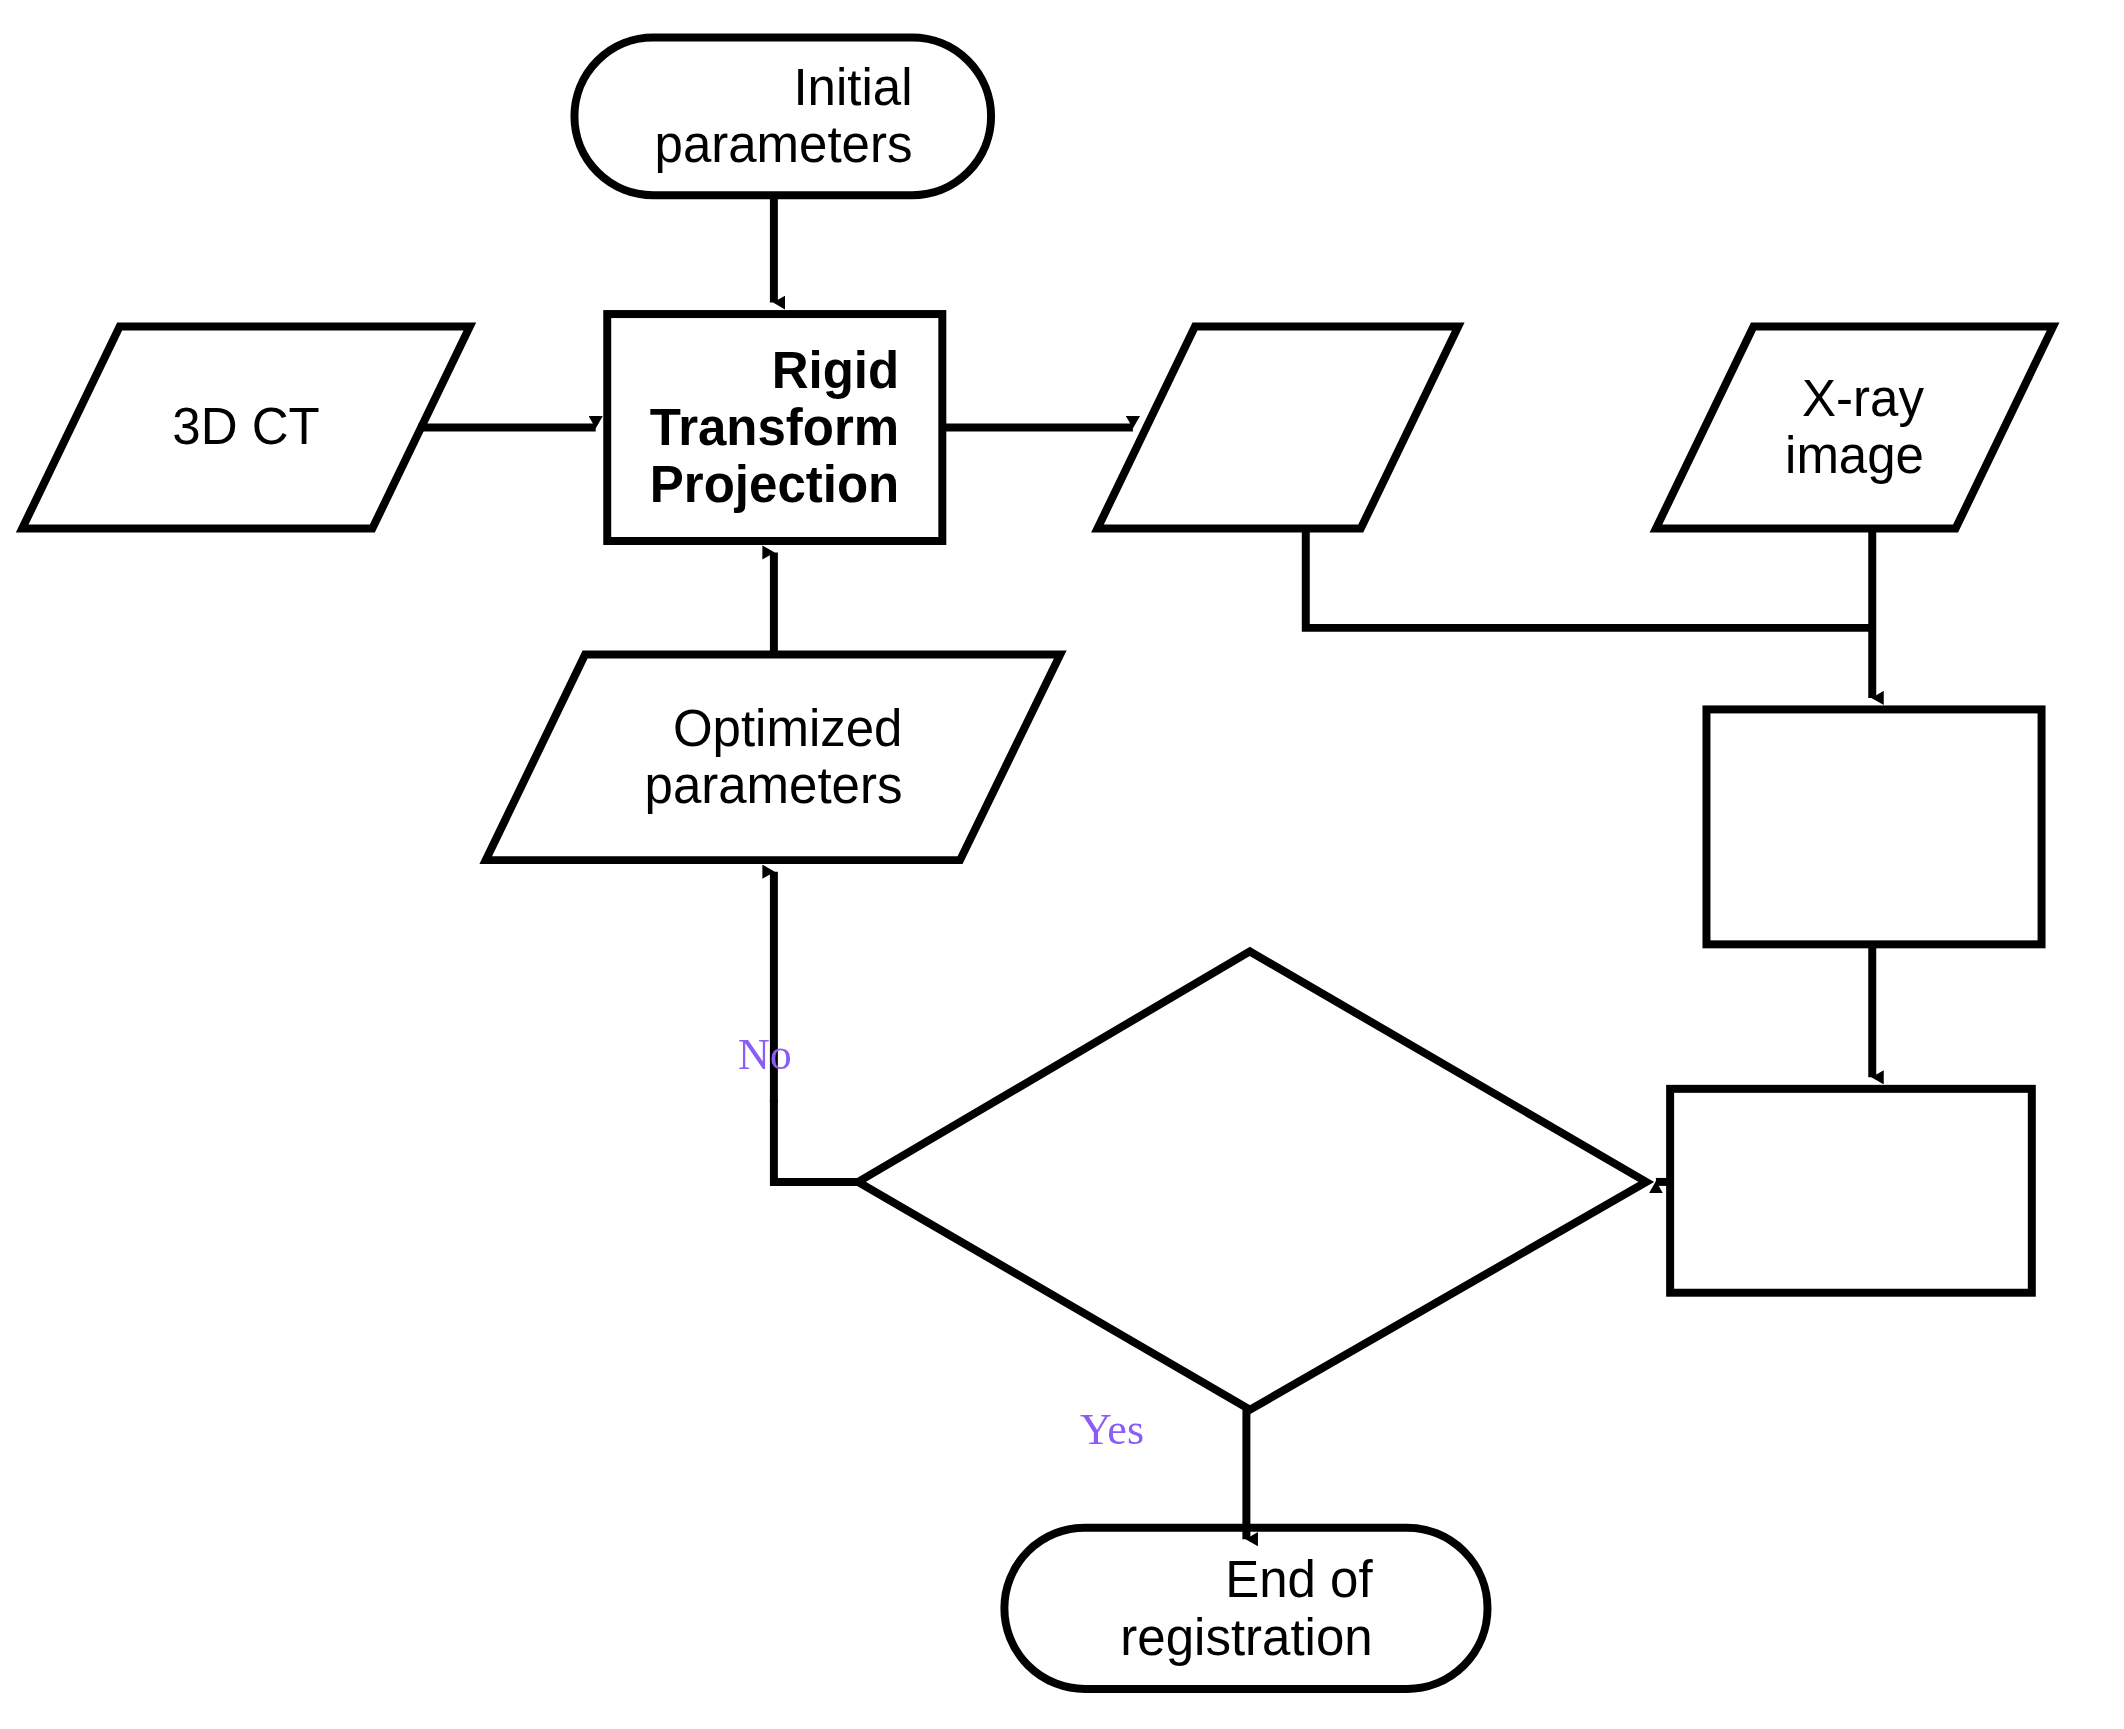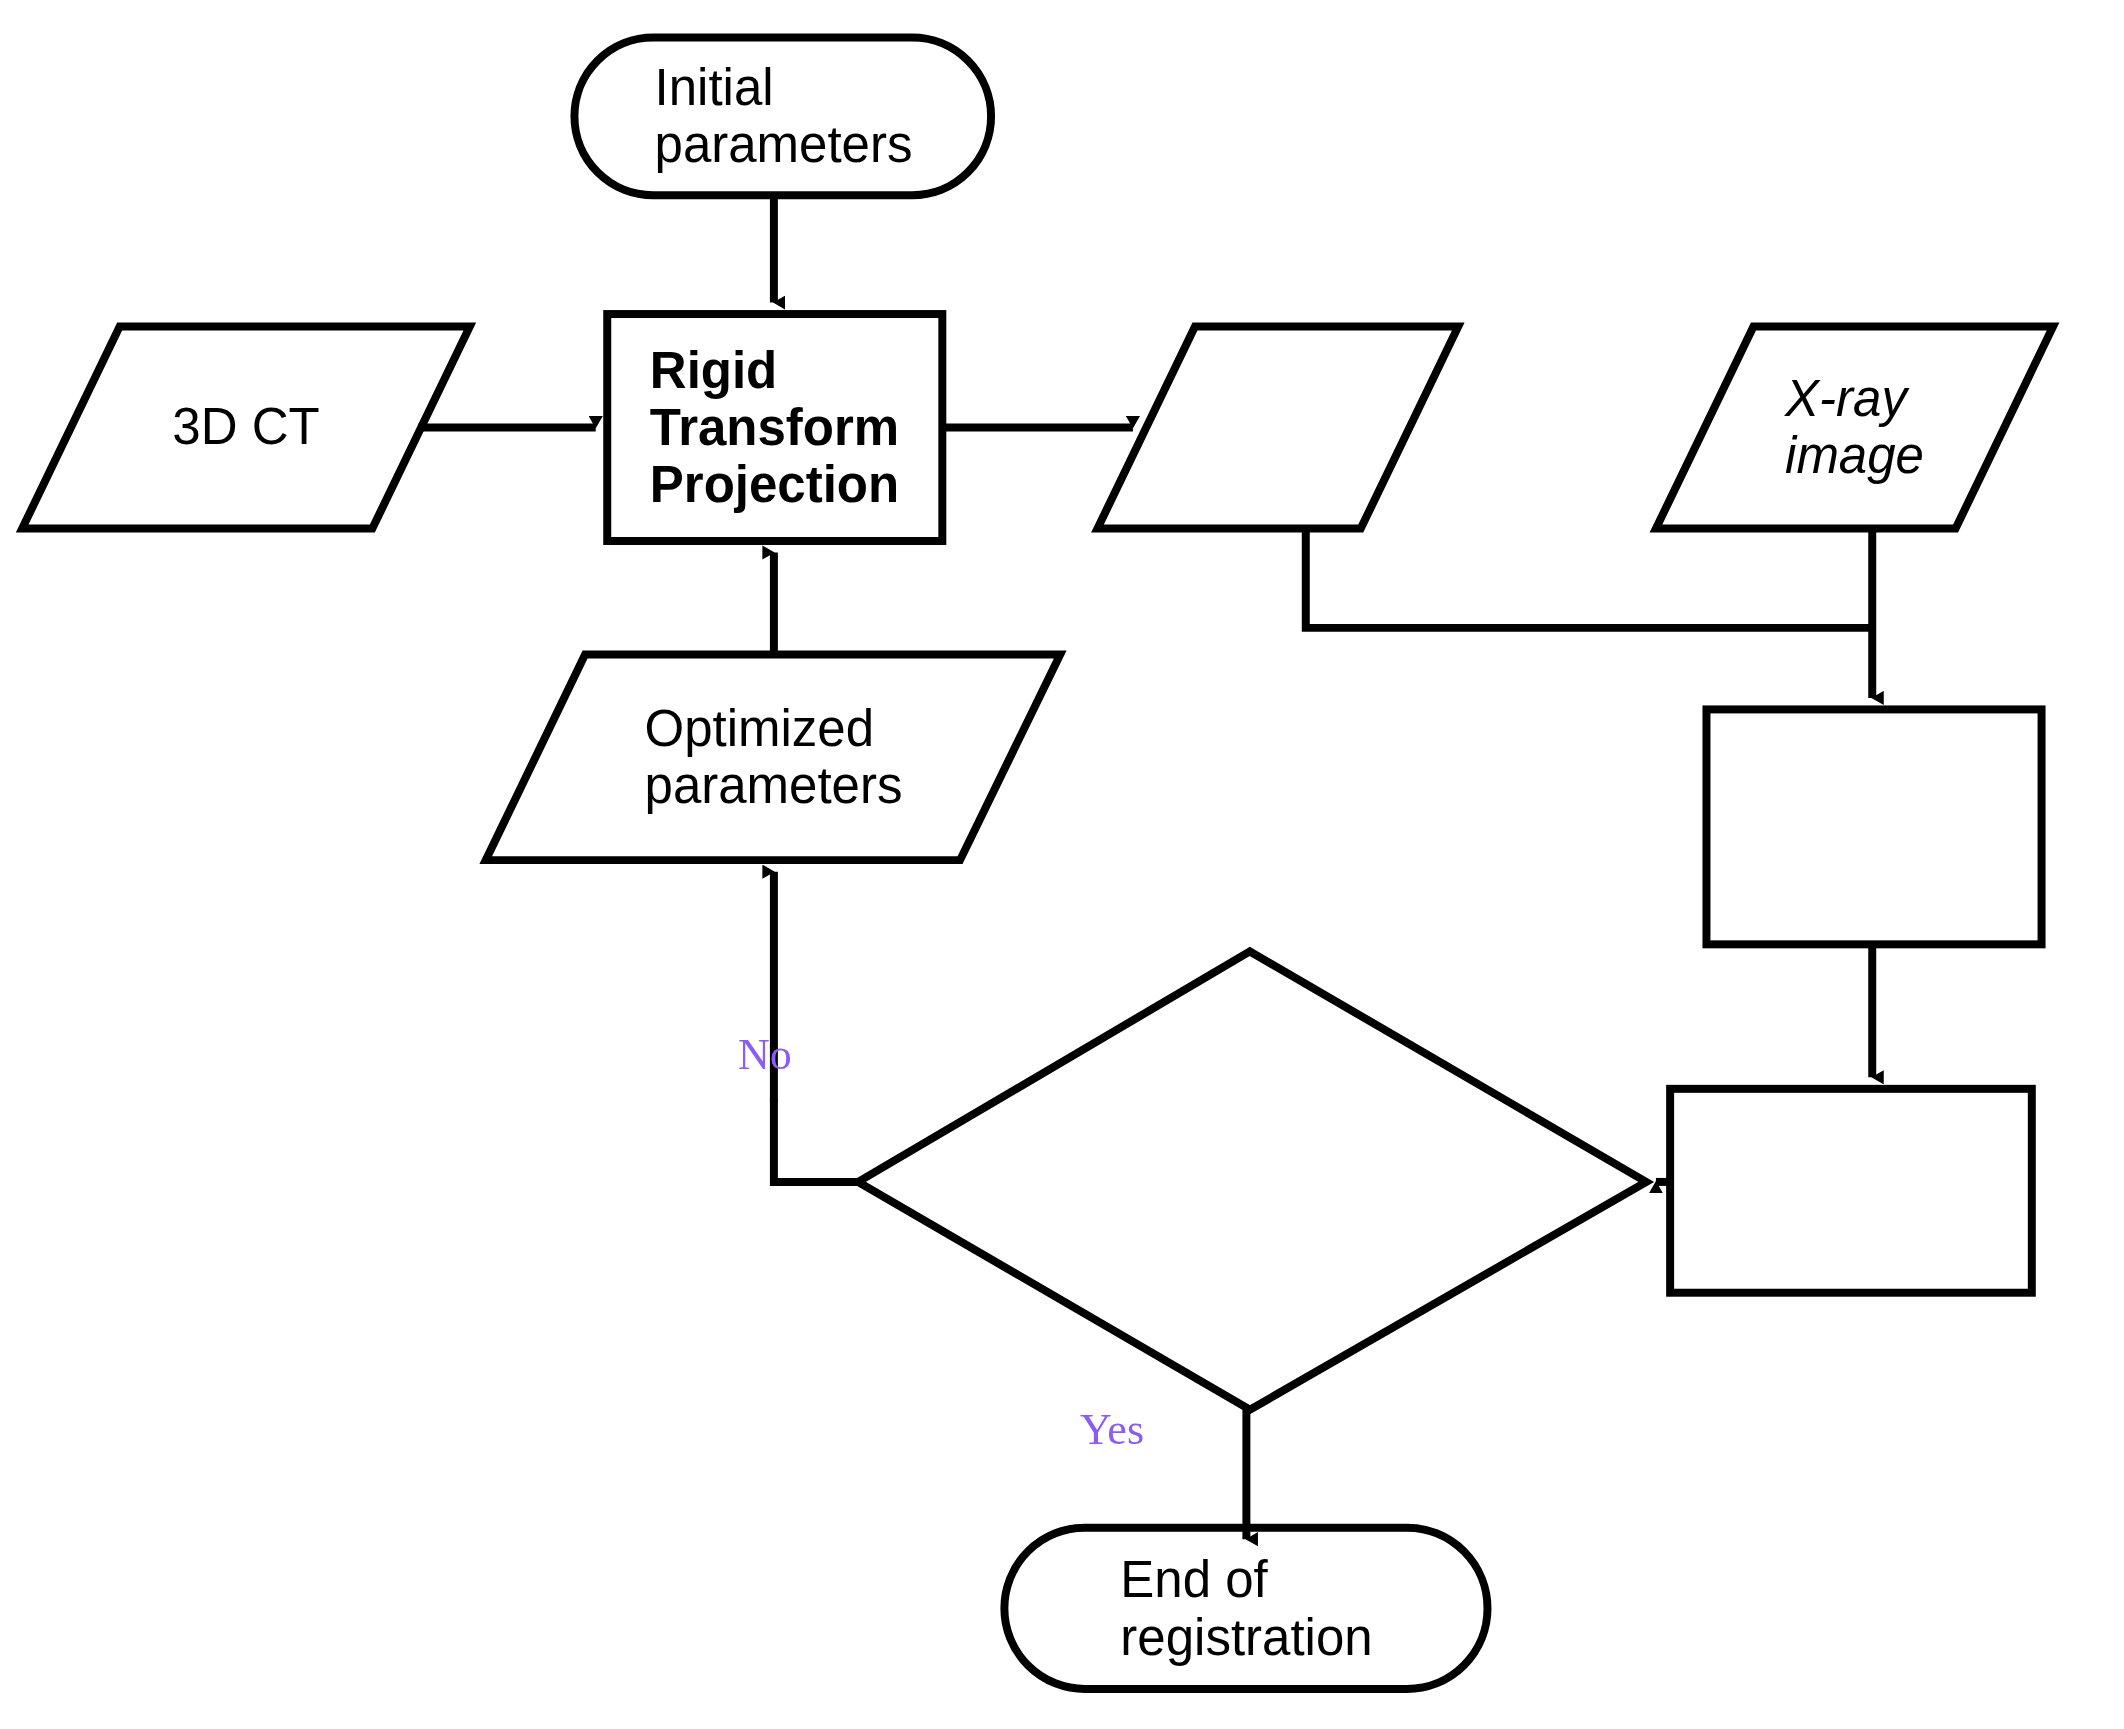--- a/index.html
+++ b/index.html
@@ -20,21 +20,21 @@
     left: 0;
     top: 0;
     width: 2124px;
     height: 1730px;
   }
   .node-text {
     position: absolute;
     display: flex;
     align-items: center;
     justify-content: center;
-    text-align: left;
+    text-align: right;
     font-family: "Liberation Sans", "DejaVu Sans", sans-serif;
     color: #000000;
     line-height: 1.12;
     white-space: pre-line;
     pointer-events: none;
   }
   .edge-label {
     position: absolute;
     font-family: "Liberation Serif", "DejaVu Serif", serif;
     color: #8b5cf6;
@@ -112,21 +112,21 @@
   <div class="node-text" style="left:575px; top:37px; width:417px; height:158px; font-size:51px;">Initial
 parameters</div>
 
   <div class="node-text" style="left:607px; top:314px; width:335px; height:227px; font-size:51px;font-weight:bold;">Rigid
 Transform
 Projection</div>
 
   <div class="node-text" style="left:22px; top:326px; width:448px; height:202px; font-size:51px;">3D CT</div>
 
 
-  <div class="node-text" style="left:1656px; top:326px; width:397px; height:202px; font-size:51px;font-style:italic;">X-ray
+  <div class="node-text" style="left:1656px; top:326px; width:397px; height:202px; font-size:51px;">X-ray
 image</div>
 
 
 
 
   <div class="node-text" style="left:486px; top:654px; width:575px; height:206px; font-size:51px;">Optimized
 parameters</div>
 
   <div class="node-text" style="left:1005px; top:1528px; width:483px; height:161px; font-size:51px;">End of
 registration</div>

